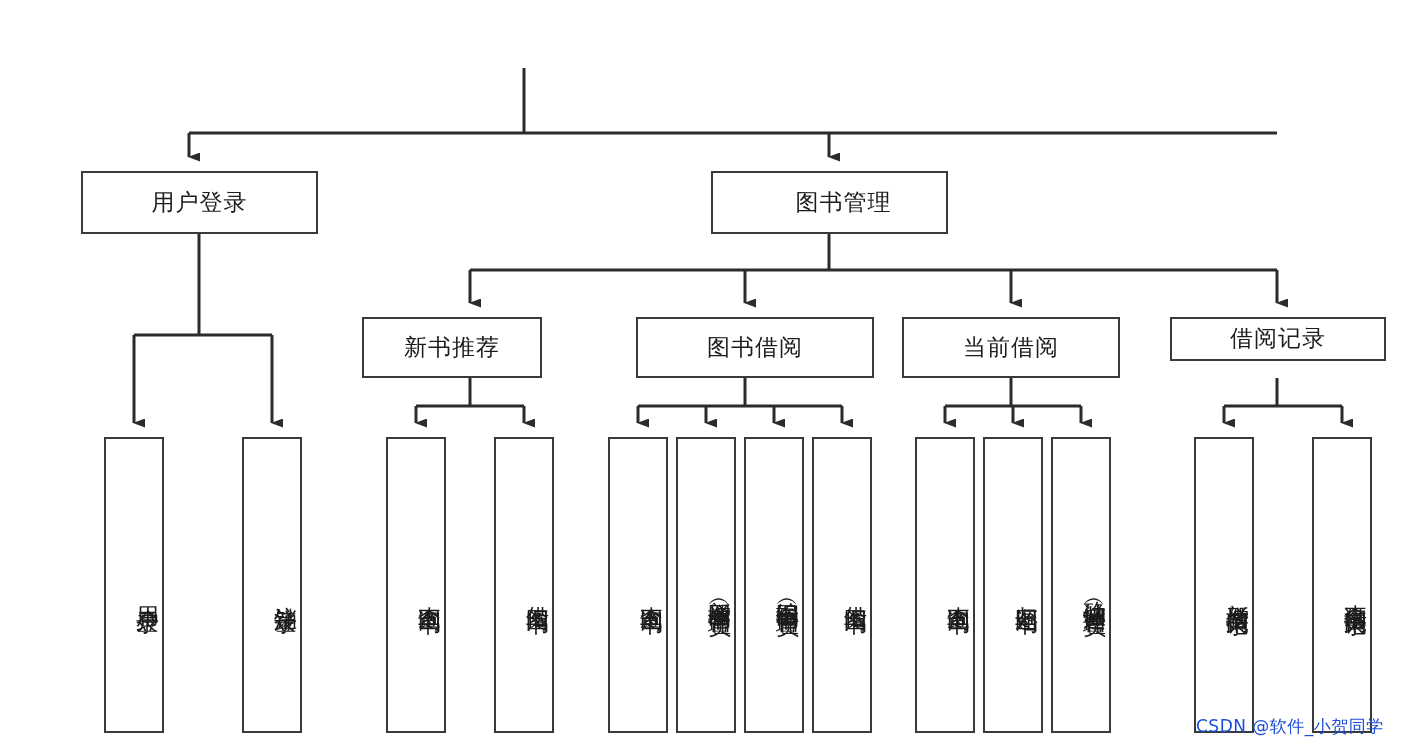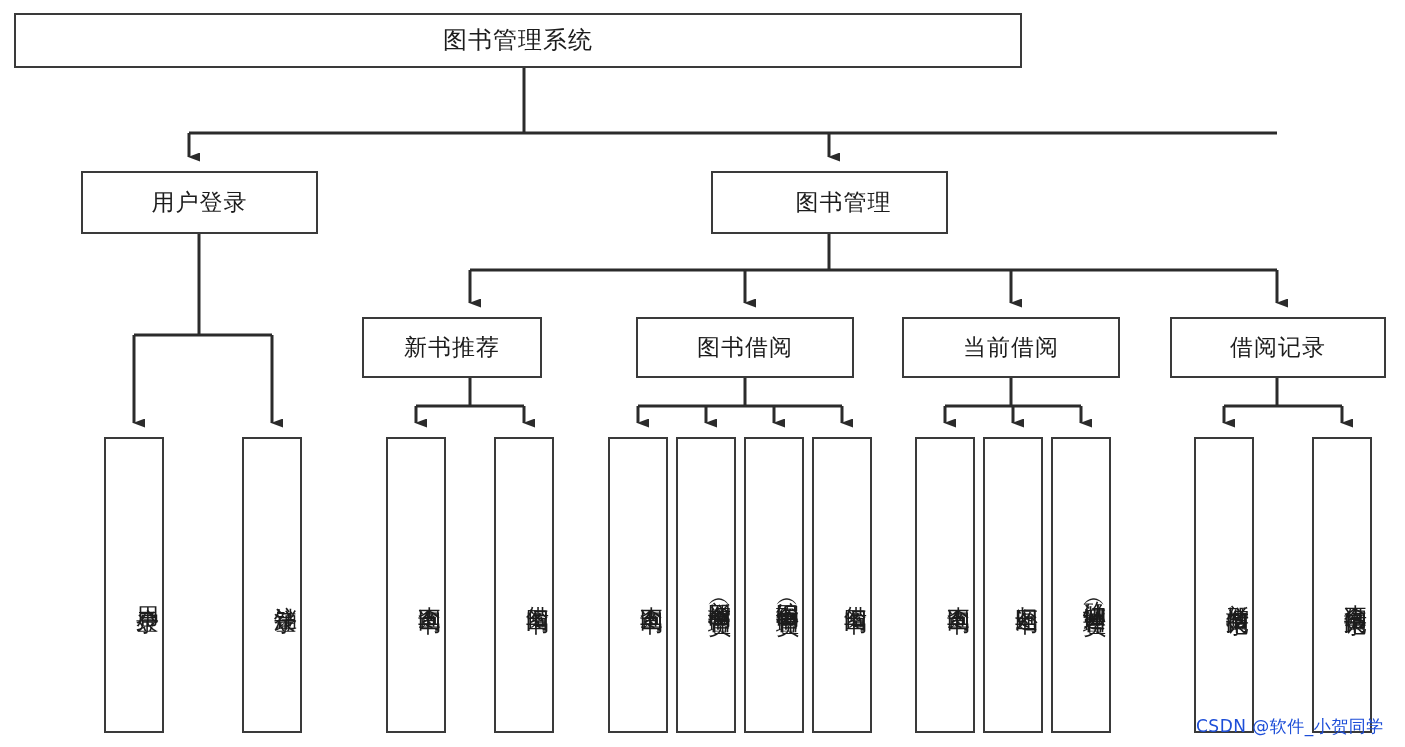--- a/index.html
+++ b/index.html
@@ -115,41 +115,38 @@
       <path d="M1013,406 L1013,423" marker-end="url(#arrow)"></path>
       <path d="M1081,406 L1081,423" marker-end="url(#arrow)"></path>
 
       <path d="M1277,378 L1277,406"></path>
       <path d="M1224,406 L1342,406"></path>
       <path d="M1224,406 L1224,423" marker-end="url(#arrow)"></path>
       <path d="M1342,406 L1342,423" marker-end="url(#arrow)"></path>
     </g>
   </svg>
 
-  <div class="node horiz root" style="left:14px; top:13px; width:1008px; height:55px;">
-    <span>图书管理系统</span>
-  </div>
 
   <div class="node horiz" style="left:81px; top:171px; width:237px; height:63px;">
     <span>用户登录</span>
   </div>
   <div class="node horiz" style="left:711px; top:171px; width:237px; height:63px;padding-left:28px;">
     <span>图书管理</span>
   </div>
 
   <div class="node horiz" style="left:362px; top:317px; width:180px; height:61px;">
     <span>新书推荐</span>
   </div>
-  <div class="node horiz" style="left:636px; top:317px; width:218px; height:61px;">
+  <div class="node horiz" style="left:636px; top:317px; width:238px; height:61px;">
     <span>图书借阅</span>
   </div>
   <div class="node horiz" style="left:902px; top:317px; width:218px; height:61px;">
     <span>当前借阅</span>
   </div>
-  <div class="node horiz" style="left:1170px; top:317px; width:216px; height:61px;">
+  <div class="node horiz" style="left:1170px; top:317px; width:216px; height:44px;">
     <span>借阅记录</span>
   </div>
 
   <div class="node vert" style="left:104px; top:437px; width:60px; height:296px;">
     <span class="vlabel">用户登录</span>
   </div>
   <div class="node vert" style="left:242px; top:437px; width:60px; height:296px;">
     <span class="vlabel">注销登录</span>
   </div>
 

